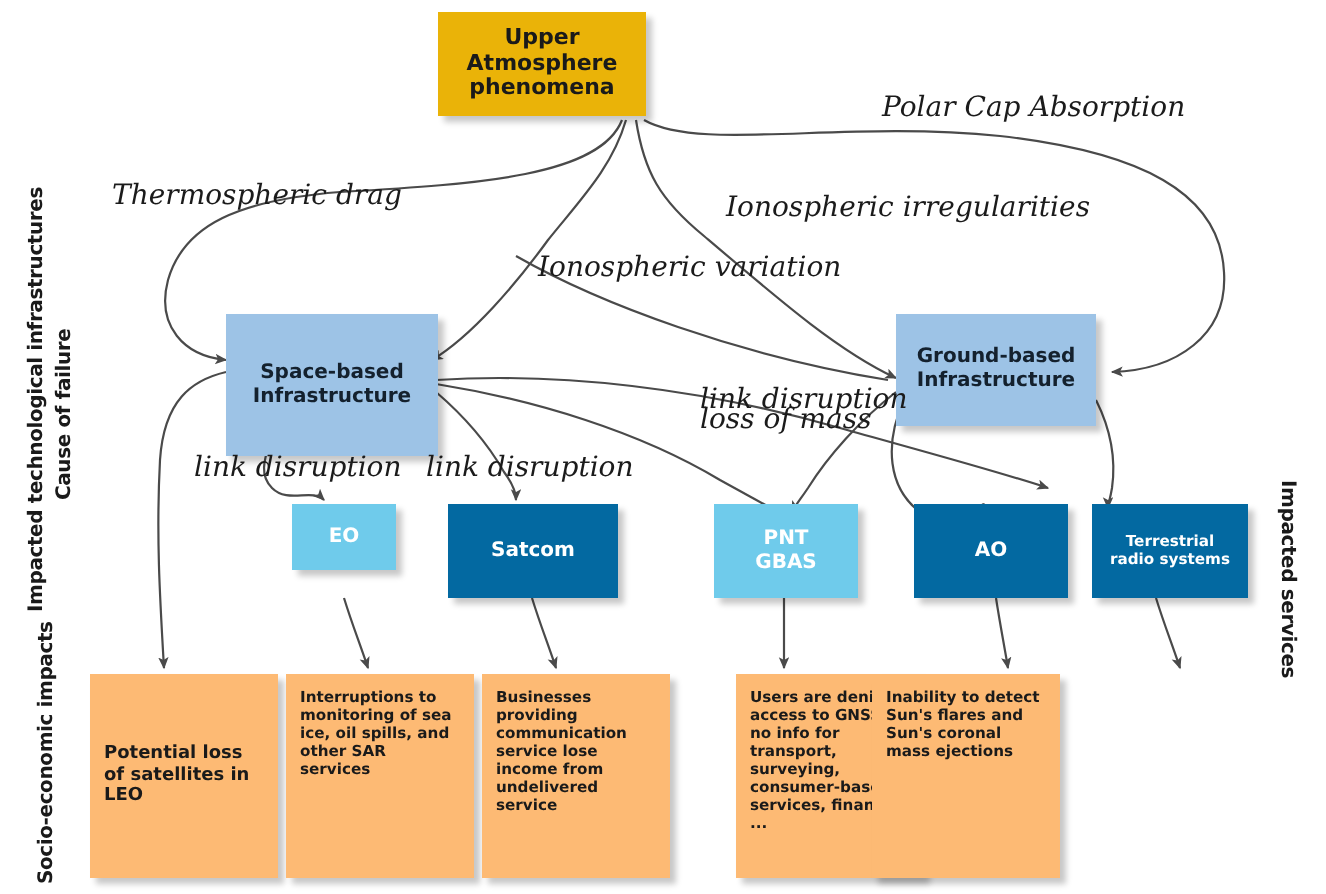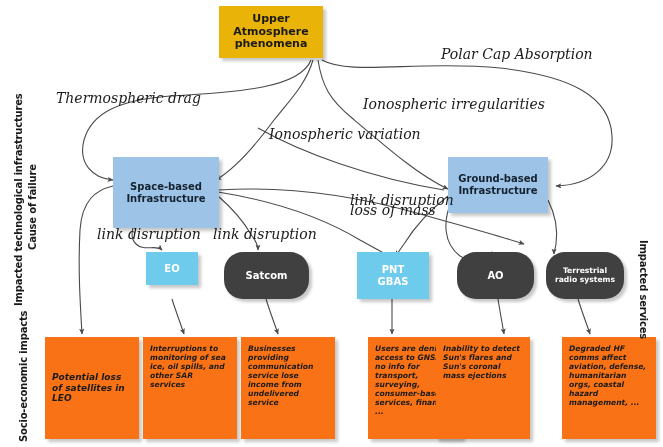--- a/index.html
+++ b/index.html
@@ -42,22 +42,22 @@
     font-weight: bold;
     line-height: 1.18;
     z-index: 3;
   }
   .node.center  { justify-content: center; text-align: center; }
   .node.leftal  { justify-content: flex-start; text-align: left; }
 
   .node-yellow { background: #eab308; color: #1a1a1a; }
   .node-blue   { background: #9dc3e6; color: #14212e; }
   .node-sky    { background: #6fcbeb; color: #ffffff; }
-  .node-teal   { background: #404040; color: #ffffff; border-radius: 19px; }
-  .node-green  { background: #f97316; color: #1a1a1a; font-style: italic; }
+  .node-teal   { background: #0369a1; color: #ffffff; }
+  .node-green  { background: #fdba74; color: #1a1a1a; }
 
   
   .elabel {
     position: absolute;
     font-style: italic;
     font-size: 14px;
     color: #1b1b1b;
     white-space: nowrap;
     line-height: 1.25;
     z-index: 4;
@@ -197,23 +197,20 @@
   </div>
 
   <div class="node node-green leftal txt-sm pad-b" style="left:357px; top:337px; width:94px; height:102px;margin-left:11px;">
     <div>Users are denied access to GNSS: no info for transport, surveying, consumer-based services, finance, ...</div>
   </div>
 
   <div class="node node-green leftal txt-sm pad-b" style="left:436px; top:337px; width:94px; height:102px;">
     <div>Inability to detect Sun's flares and Sun's coronal mass ejections</div>
   </div>
 
-  <div class="node node-green leftal txt-sm pad-b" style="left:562px; top:337px; width:94px; height:102px;">
-    <div>Degraded HF comms affect aviation, defense, humanitarian orgs, coastal hazard management, ...</div>
-  </div>
 
   <div class="elabel" style="left:56px; top:90px;">Thermospheric drag</div>
 
   <div class="elabel" style="left:441px; top:46px;">Polar Cap Absorption</div>
 
   <div class="elabel" style="left:363px; top:96px;">Ionospheric irregularities</div>
 
   <div class="elabel" style="left:256px; top:126px;margin-left:13px;">Ionospheric variation</div>
 
   <div class="elabel" style="left:97px; top:226px;">link disruption</div>

